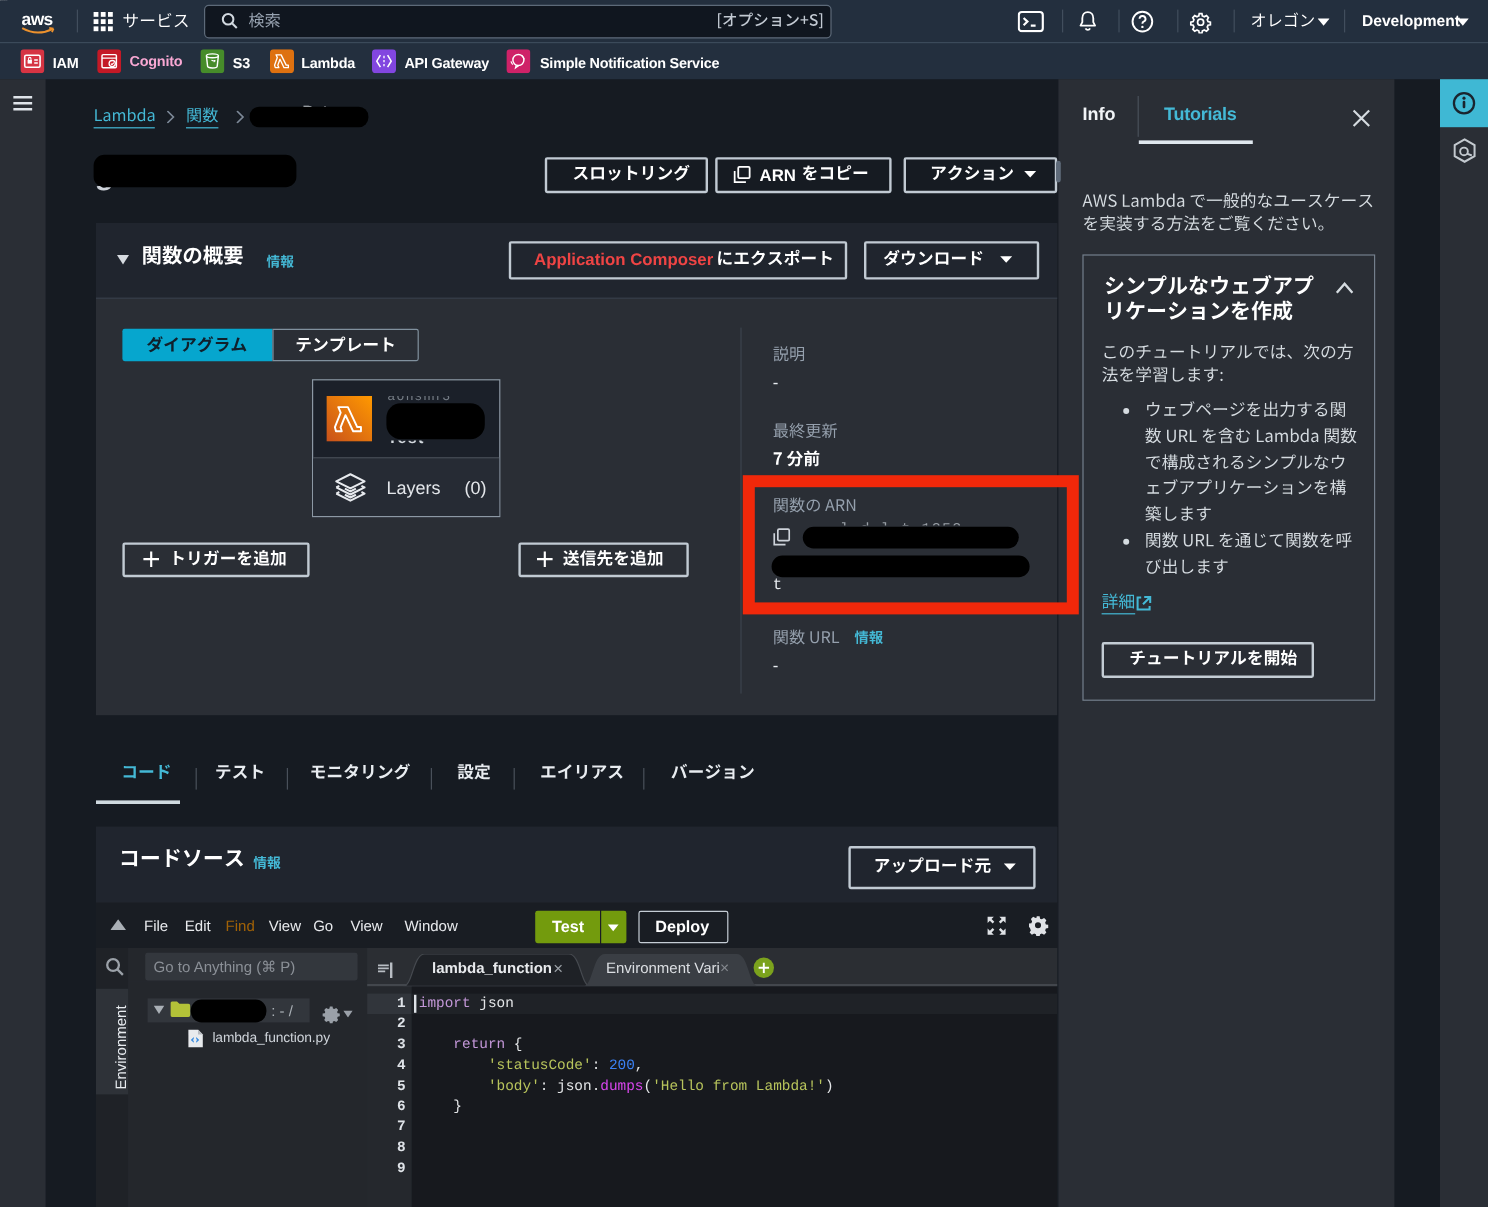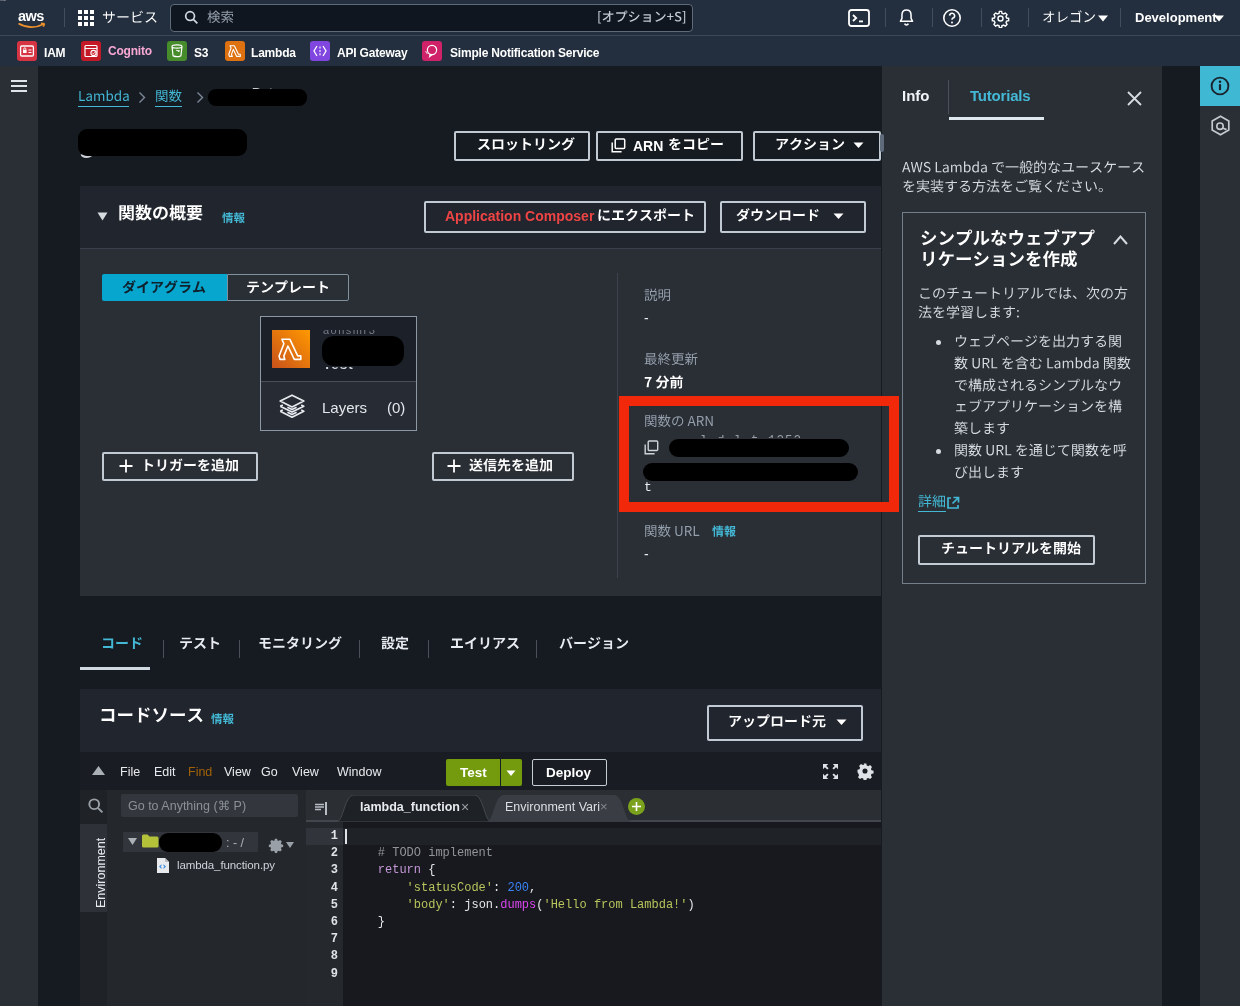--- a/index.html
+++ b/index.html
@@ -786,22 +786,22 @@
     <div style="height:17.2px">2</div>
     <div style="height:17.2px">3</div>
     <div style="height:17.2px">4</div>
     <div style="height:17.2px">5</div>
     <div style="height:17.2px">6</div>
     <div style="height:17.2px">7</div>
     <div style="height:17.2px">8</div>
     <div style="height:17.2px">9</div>
   </div>
 <div style="position:absolute;left:349px;top:828px;font:12px 'Liberation Mono';line-height:17.2px">
+    <div style="height:17.2px;white-space:pre"><span style="color:#c397d8">import</span> <span style="color:#e4e6e8">json</span></div>
     <div style="height:17.2px;white-space:pre"></div>
-    <div style="height:17.2px;white-space:pre"><span style="color:#909498">    # TODO implement</span></div>
     <div style="height:17.2px;white-space:pre"><span style="color:#c397d8">    return</span> <span style="color:#e4e6e8">{</span></div>
     <div style="height:17.2px;white-space:pre"><span style="color:#b8c45c">        'statusCode'</span><span style="color:#e4e6e8">: </span><span style="color:#3b82f6">200</span><span style="color:#e4e6e8">,</span></div>
     <div style="height:17.2px;white-space:pre"><span style="color:#b8c45c">        'body'</span><span style="color:#e4e6e8">: json.</span><span style="color:#d946ef">dumps</span><span style="color:#e4e6e8">(</span><span style="color:#b8c45c">'Hello from Lambda!'</span><span style="color:#e4e6e8">)</span></div>
     <div style="height:17.2px;white-space:pre"><span style="color:#e4e6e8">    }</span></div>
     <div style="height:17.2px;white-space:pre"></div>
   </div>
 <div style="position:absolute;left:882px;top:66px;width:280px;height:940px;background:#2a2e35"></div>
 <div style="position:absolute;left:880px;top:134px;width:4px;height:18px;background:#5f6b7a;border-radius:2px"></div>
 <div style="position:absolute;left:902px;top:87px;font:bold 15px 'Liberation Sans';color:#f1f4f7">Info</div>
 <div style="position:absolute;left:948px;top:80px;width:1px;height:34px;background:#49505a"></div>

